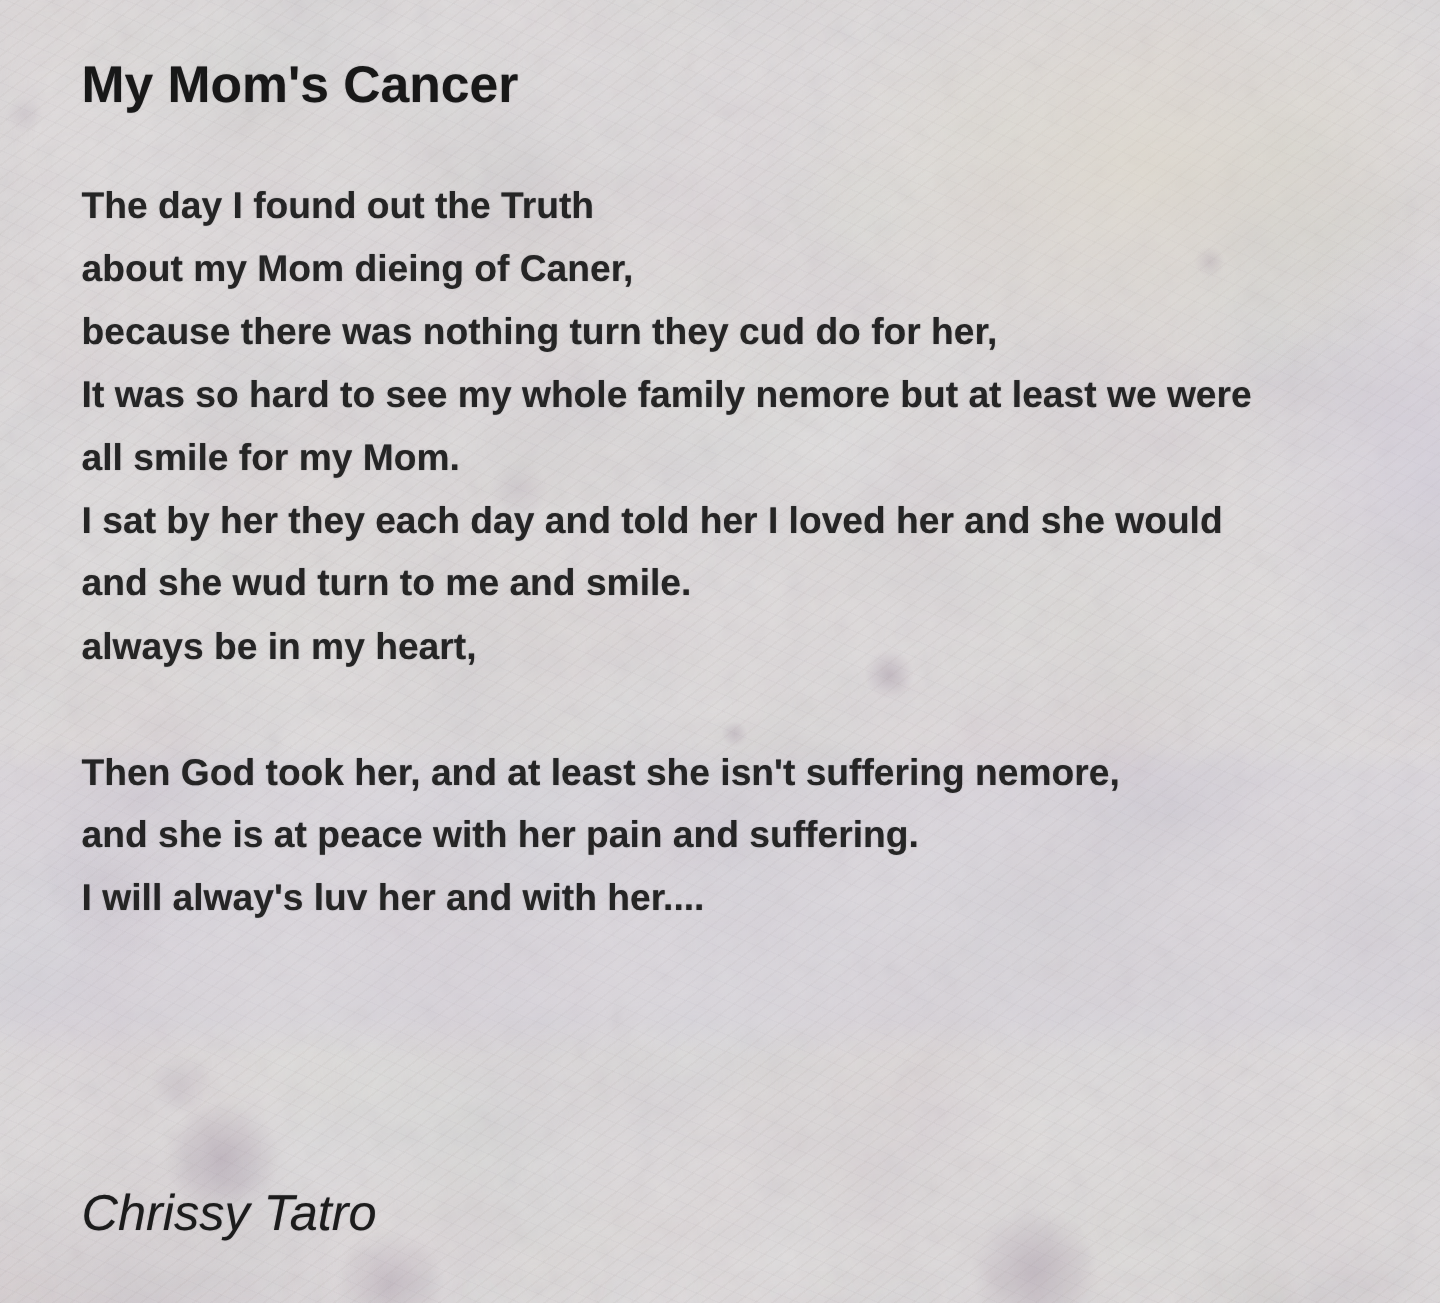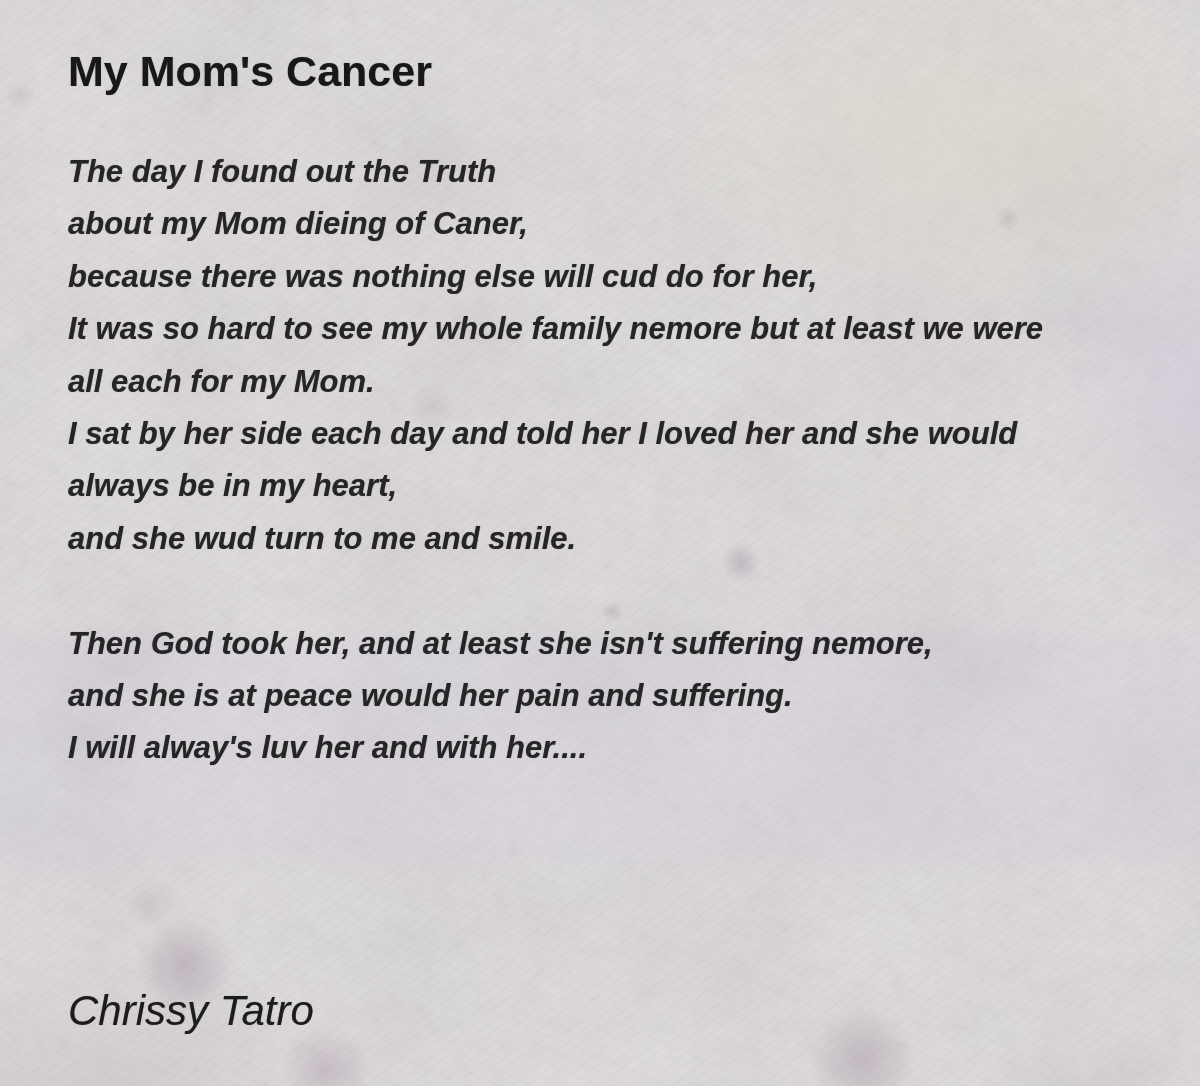--- a/index.html
+++ b/index.html
@@ -76,21 +76,20 @@
     top: 146px;
   }
   .poem-line {
     height: 52.4px;
     line-height: 52.4px;
     font-size: 31px;
     font-weight: bold;
     color: #252525;
     text-shadow: 0 0 1px rgba(35,35,45,0.45);
     white-space: nowrap;
-    font-style: italic;
   }
   .poem-author {
     position: absolute;
     left: 68px;
     top: 986px;
     margin: 0;
     font-size: 42px;
     line-height: 50px;
     font-style: italic;
     font-weight: normal;
@@ -121,28 +120,28 @@
 
   <div class="scratches"></div>
   <div class="blobs"></div>
 
   <div class="content">
     <h1 class="poem-title">My Mom's Cancer</h1>
 
     <div class="poem-body">
         <div class="poem-line">The day I found out the Truth</div>
         <div class="poem-line">about my Mom dieing of Caner,</div>
-        <div class="poem-line">because there was nothing else will cud do for her,</div>
+        <div class="poem-line">because there was nothing turn they cud do for her,</div>
         <div class="poem-line">It was so hard to see my whole family nemore but at least we were</div>
-        <div class="poem-line">all each for my Mom.</div>
-        <div class="poem-line">I sat by her side each day and told her I loved her and she would</div>
+        <div class="poem-line">all smile for my Mom.</div>
+        <div class="poem-line">I sat by her they each day and told her I loved her and she would</div>
+        <div class="poem-line">and she wud turn to me and smile.</div>
         <div class="poem-line">always be in my heart,</div>
-        <div class="poem-line">and she wud turn to me and smile.</div>
         <div class="poem-line"></div>
         <div class="poem-line">Then God took her, and at least she isn't suffering nemore,</div>
-        <div class="poem-line">and she is at peace would her pain and suffering.</div>
+        <div class="poem-line">and she is at peace with her pain and suffering.</div>
         <div class="poem-line">I will alway's luv her and with her....</div>
         <div class="poem-line"></div>
       </div>
 
     <div class="poem-author">Chrissy Tatro</div>
   </div>
 </div>
 
 </body></html>

